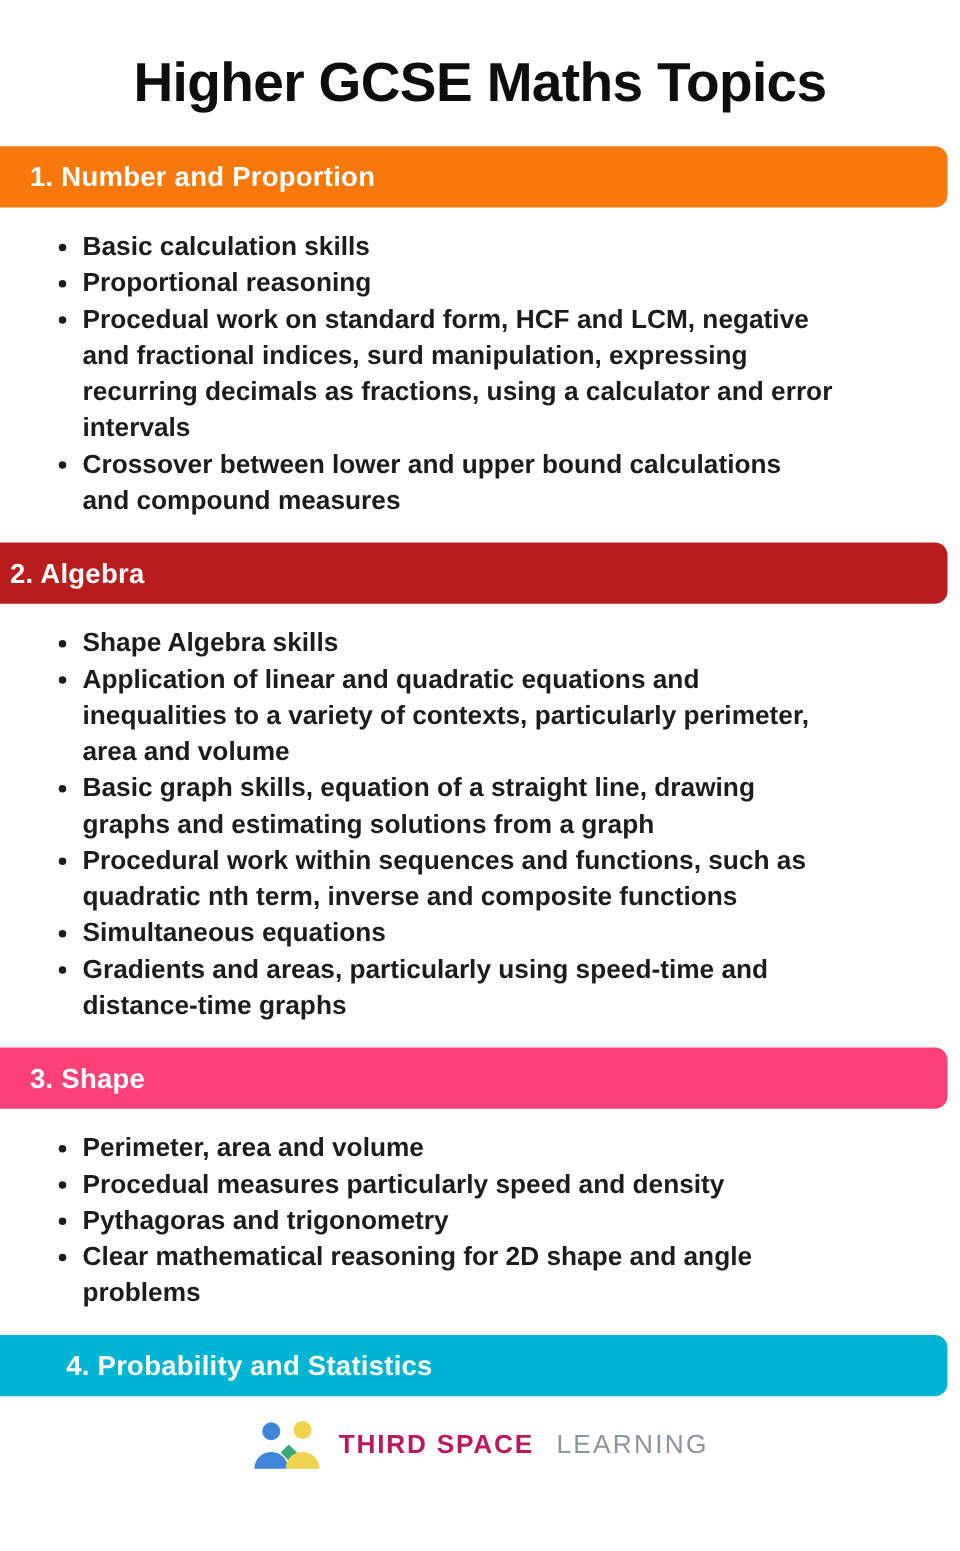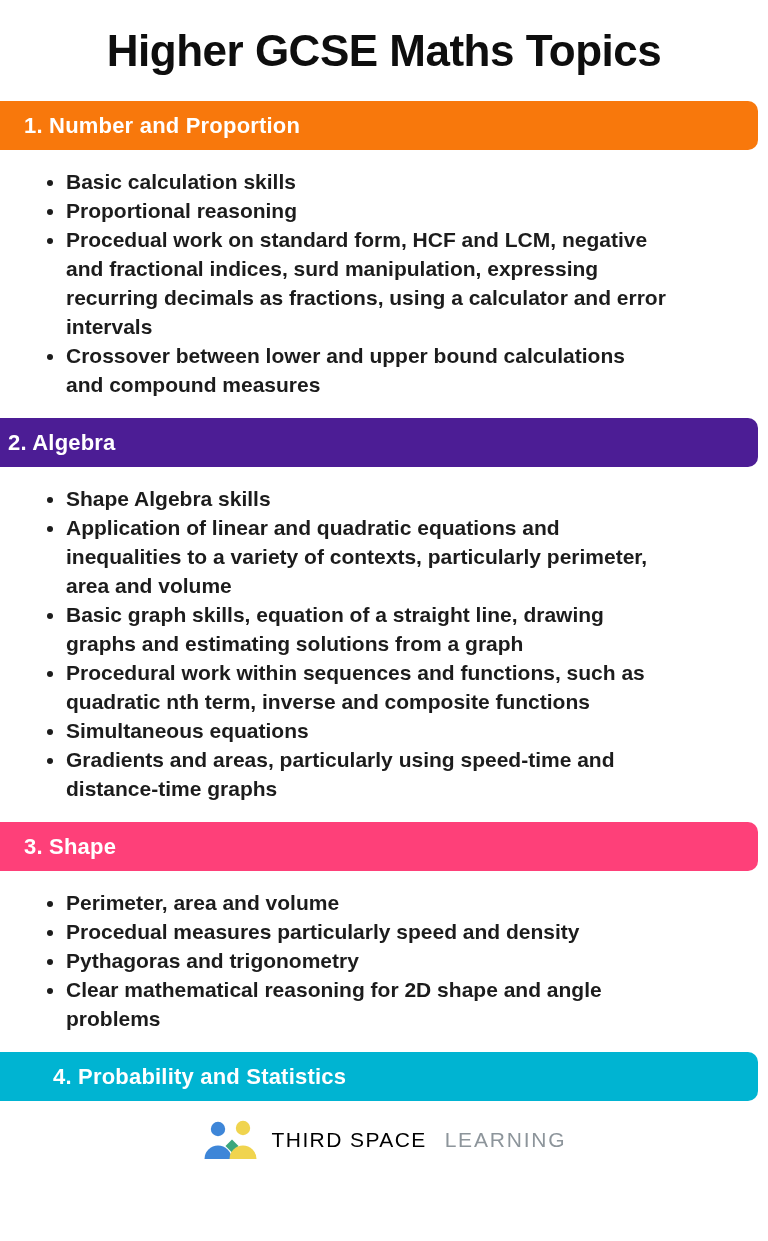--- a/index.html
+++ b/index.html
@@ -4,22 +4,22 @@
 <style>
   html, body { margin: 0; padding: 0; }
   body {
     width: 768px; height: 1241px;
     background: #ffffff;
     font-family: "Liberation Sans", sans-serif;
     color: #1c1c1c;
     overflow: hidden;
   }
   .page-title {
-    margin: 0;
-    padding-top: 24px;
+    margin: 8px;
+    padding-top: 32px;
     height: 53px;
     line-height: 53px;
     text-align: center;
     font-size: 44px;
     font-weight: bold;
     letter-spacing: -0.5px;
     color: #0e0e0e;
   }
   .section-bar {
     height: 49px;
@@ -51,23 +51,23 @@
   .brand-footer {
     margin-top: 16px;
     display: flex;
     align-items: center;
     justify-content: center;
   }
   .brand-logo-icon { width: 57px; height: 46px; display: block; }
   .brand-bold {
     margin-left: 13px;
     font-size: 21px;
-    font-weight: normal;
+    font-weight: bold;
     letter-spacing: 1.4px;
-    color: #000000;
+    color: #be185d;
     white-space: pre;
   }
   .brand-light {
     margin-left: 18px;
     font-size: 21px;
     font-weight: normal;
     letter-spacing: 1.8px;
     color: #8d959b;
     white-space: pre;
   }
@@ -86,21 +86,21 @@
       </div>
       <ul class="topic-list">
           <li>Basic calculation skills</li>
           <li>Proportional reasoning</li>
           <li>Procedual work on standard form, HCF and LCM, negative and fractional indices, surd manipulation, expressing recurring decimals as fractions, using a calculator and error intervals</li>
           <li>Crossover between lower and upper bound calculations and compound measures</li>
         </ul>
     </section>
 
     <section class="topic-section">
-      <div class="section-bar" style="background: #4c1d95; padding-left: 8px;">
+      <div class="section-bar" style="background: #b91c1c; padding-left: 8px;">
         <span class="section-heading">2. Algebra</span>
       </div>
       <ul class="topic-list">
           <li>Shape Algebra skills</li>
           <li>Application of linear and quadratic equations and inequalities to a variety of contexts, particularly perimeter, area and volume</li>
           <li>Basic graph skills, equation of a straight line, drawing graphs and estimating solutions from a graph</li>
           <li>Procedural work within sequences and functions, such as quadratic nth term, inverse and composite functions</li>
           <li>Simultaneous equations</li>
           <li>Gradients and areas, particularly using speed-time and distance-time graphs</li>
         </ul>

